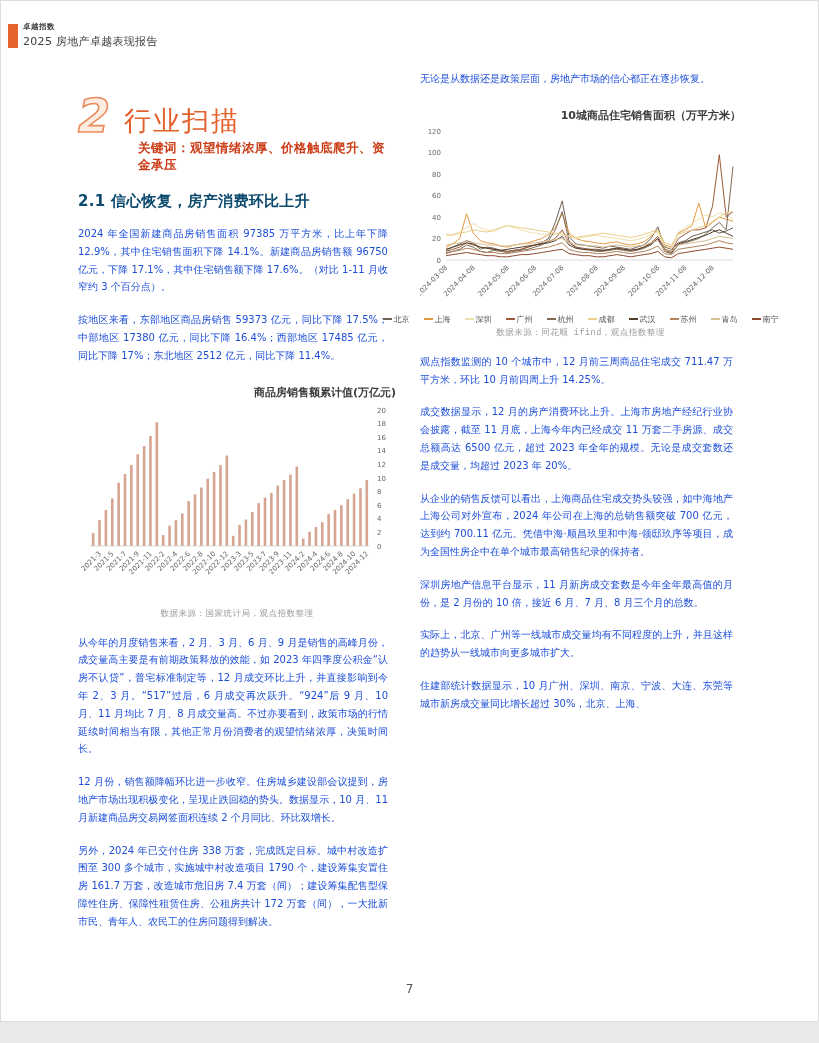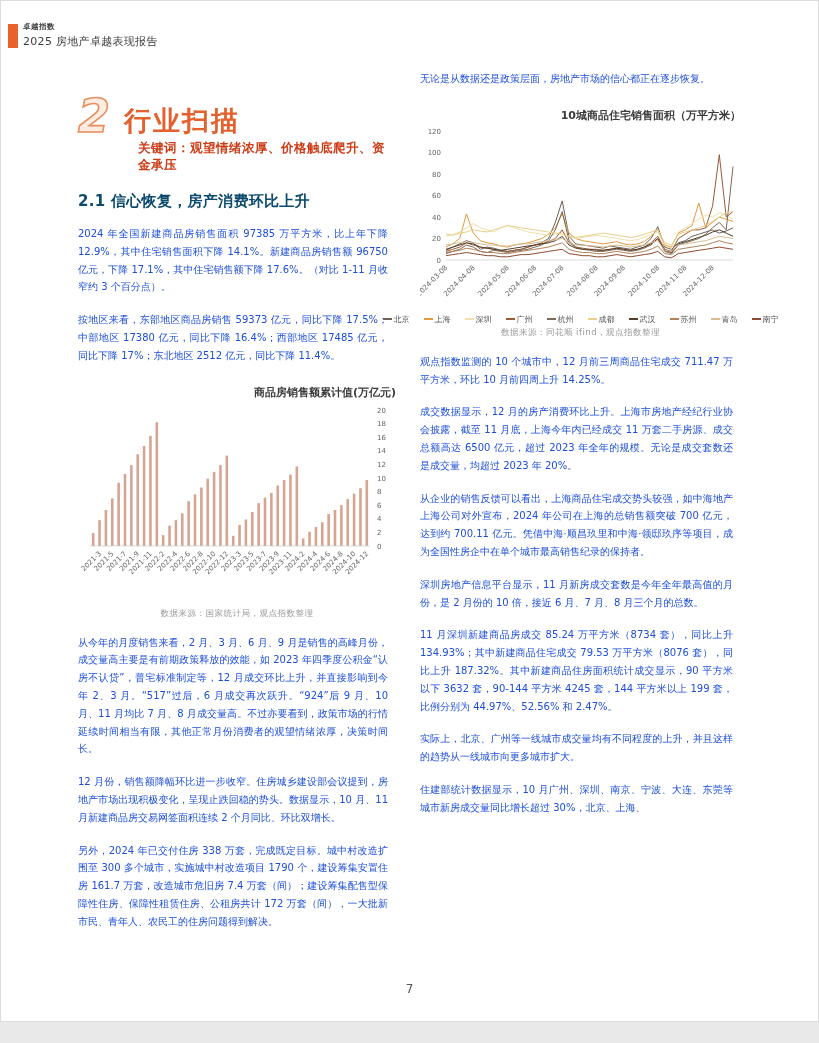--- a/index.html
+++ b/index.html
@@ -19,30 +19,30 @@
   .col-left{left:78px;width:318px;}
   .col-right{left:420px;width:321px;}
 
   
   .sec-head{display:flex;align-items:flex-end;margin:0 0 2px 0;}
   .sec-num{
     font-size:46px;line-height:40px;font-style:italic;font-weight:bold;
     color:#fdece1;-webkit-text-stroke:1.6px #e98d5f;text-stroke:1.6px #e98d5f;
     margin-right:14px;
   }
-  .sec-title{font-size:27px;font-weight:bold;color:#e4602c;letter-spacing:2px;line-height:30px;margin-top:36px;}
+  .sec-title{font-size:27px;font-weight:normal;color:#e4602c;letter-spacing:2px;line-height:30px;margin-top:36px;}
   .sec-keywords{font-size:12.5px;font-weight:bold;color:#cc3c17;margin:4px 0 18px 60px;letter-spacing:.5px;}
   .subsec{font-size:15px;font-weight:bold;color:#0c4a6e;margin:0 0 14px 0;letter-spacing:.3px;}
 
   p.body{font-size:10px;line-height:1.78;text-align:justify;margin:0 8px 15px 0;color:#1d4ed8;}
 
   
   .chart{margin:6px 0 14px 0;}
   .chart-title{font-size:11px;font-weight:bold;color:#3b3b3b;text-align:right;margin-bottom:2px;margin-top:20px;}
-  .chart-source{font-size:8.5px;color:#9a9a9a;text-align:center;margin-top:2px;letter-spacing:.5px;}
+  .chart-source{font-size:8.5px;color:#9a9a9a;text-align:center;margin-top:2px;letter-spacing:.5px;font-family:Liberation Mono, monospace;}
   svg text.tick{font-size:7px;fill:#666;font-family:"DejaVu Sans",sans-serif;}
   svg text.xlab{text-anchor:end;}
   .legend{display:flex;justify-content:center;flex-wrap:nowrap;gap:14px;margin-top:0;}
   .legend-item{display:flex;align-items:center;font-size:8px;color:#555;white-space:nowrap;}
   .legend-swatch{display:inline-block;width:9px;height:2px;margin-right:2px;}
 
   .page-num{position:absolute;left:0;right:0;bottom:26px;text-align:center;font-size:12px;color:#555;}
 </style>
 </head>
 <body>
@@ -235,19 +235,18 @@
             <span>南宁</span>
           </span>
         </div>
       <div class="chart-source">数据来源：同花顺 ifind，观点指数整理</div>
     </div>
 
     <p class="body">观点指数监测的 10 个城市中，12 月前三周商品住宅成交 711.47 万平方米，环比 10 月前四周上升 14.25%。</p>
     <p class="body">成交数据显示，12 月的房产消费环比上升。上海市房地产经纪行业协会披露，截至 11 月底，上海今年内已经成交 11 万套二手房源、成交总额高达 6500 亿元，超过 2023 年全年的规模。无论是成交套数还是成交量，均超过 2023 年 20%。</p>
     <p class="body">从企业的销售反馈可以看出，上海商品住宅成交势头较强，如中海地产上海公司对外宣布，2024 年公司在上海的总销售额突破 700 亿元，达到约 700.11 亿元。凭借中海·顺昌玖里和中海·领邸玖序等项目，成为全国性房企中在单个城市最高销售纪录的保持者。</p>
     <p class="body">深圳房地产信息平台显示，11 月新房成交套数是今年全年最高值的月份，是 2 月份的 10 倍，接近 6 月、7 月、8 月三个月的总数。</p>
-    <p class="body">11 月深圳新建商品房成交 85.24 万平方米（8734 套），同比上升 134.93%；其中新建商品住宅成交 79.53 万平方米（8076 套），同比上升 187.32%。其中新建商品住房面积统计成交显示，90 平方米以下 3632 套，90-144 平方米 4245 套，144 平方米以上 199 套，比例分别为 44.97%、52.56% 和 2.47%。</p>
     <p class="body">实际上，北京、广州等一线城市成交量均有不同程度的上升，并且这样的趋势从一线城市向更多城市扩大。</p>
     <p class="body">住建部统计数据显示，10 月广州、深圳、南京、宁波、大连、东莞等城市新房成交量同比增长超过 30%，北京、上海、</p>
   </div>
 
   <div class="page-num">7</div>
 </div>
 
 </body></html>

